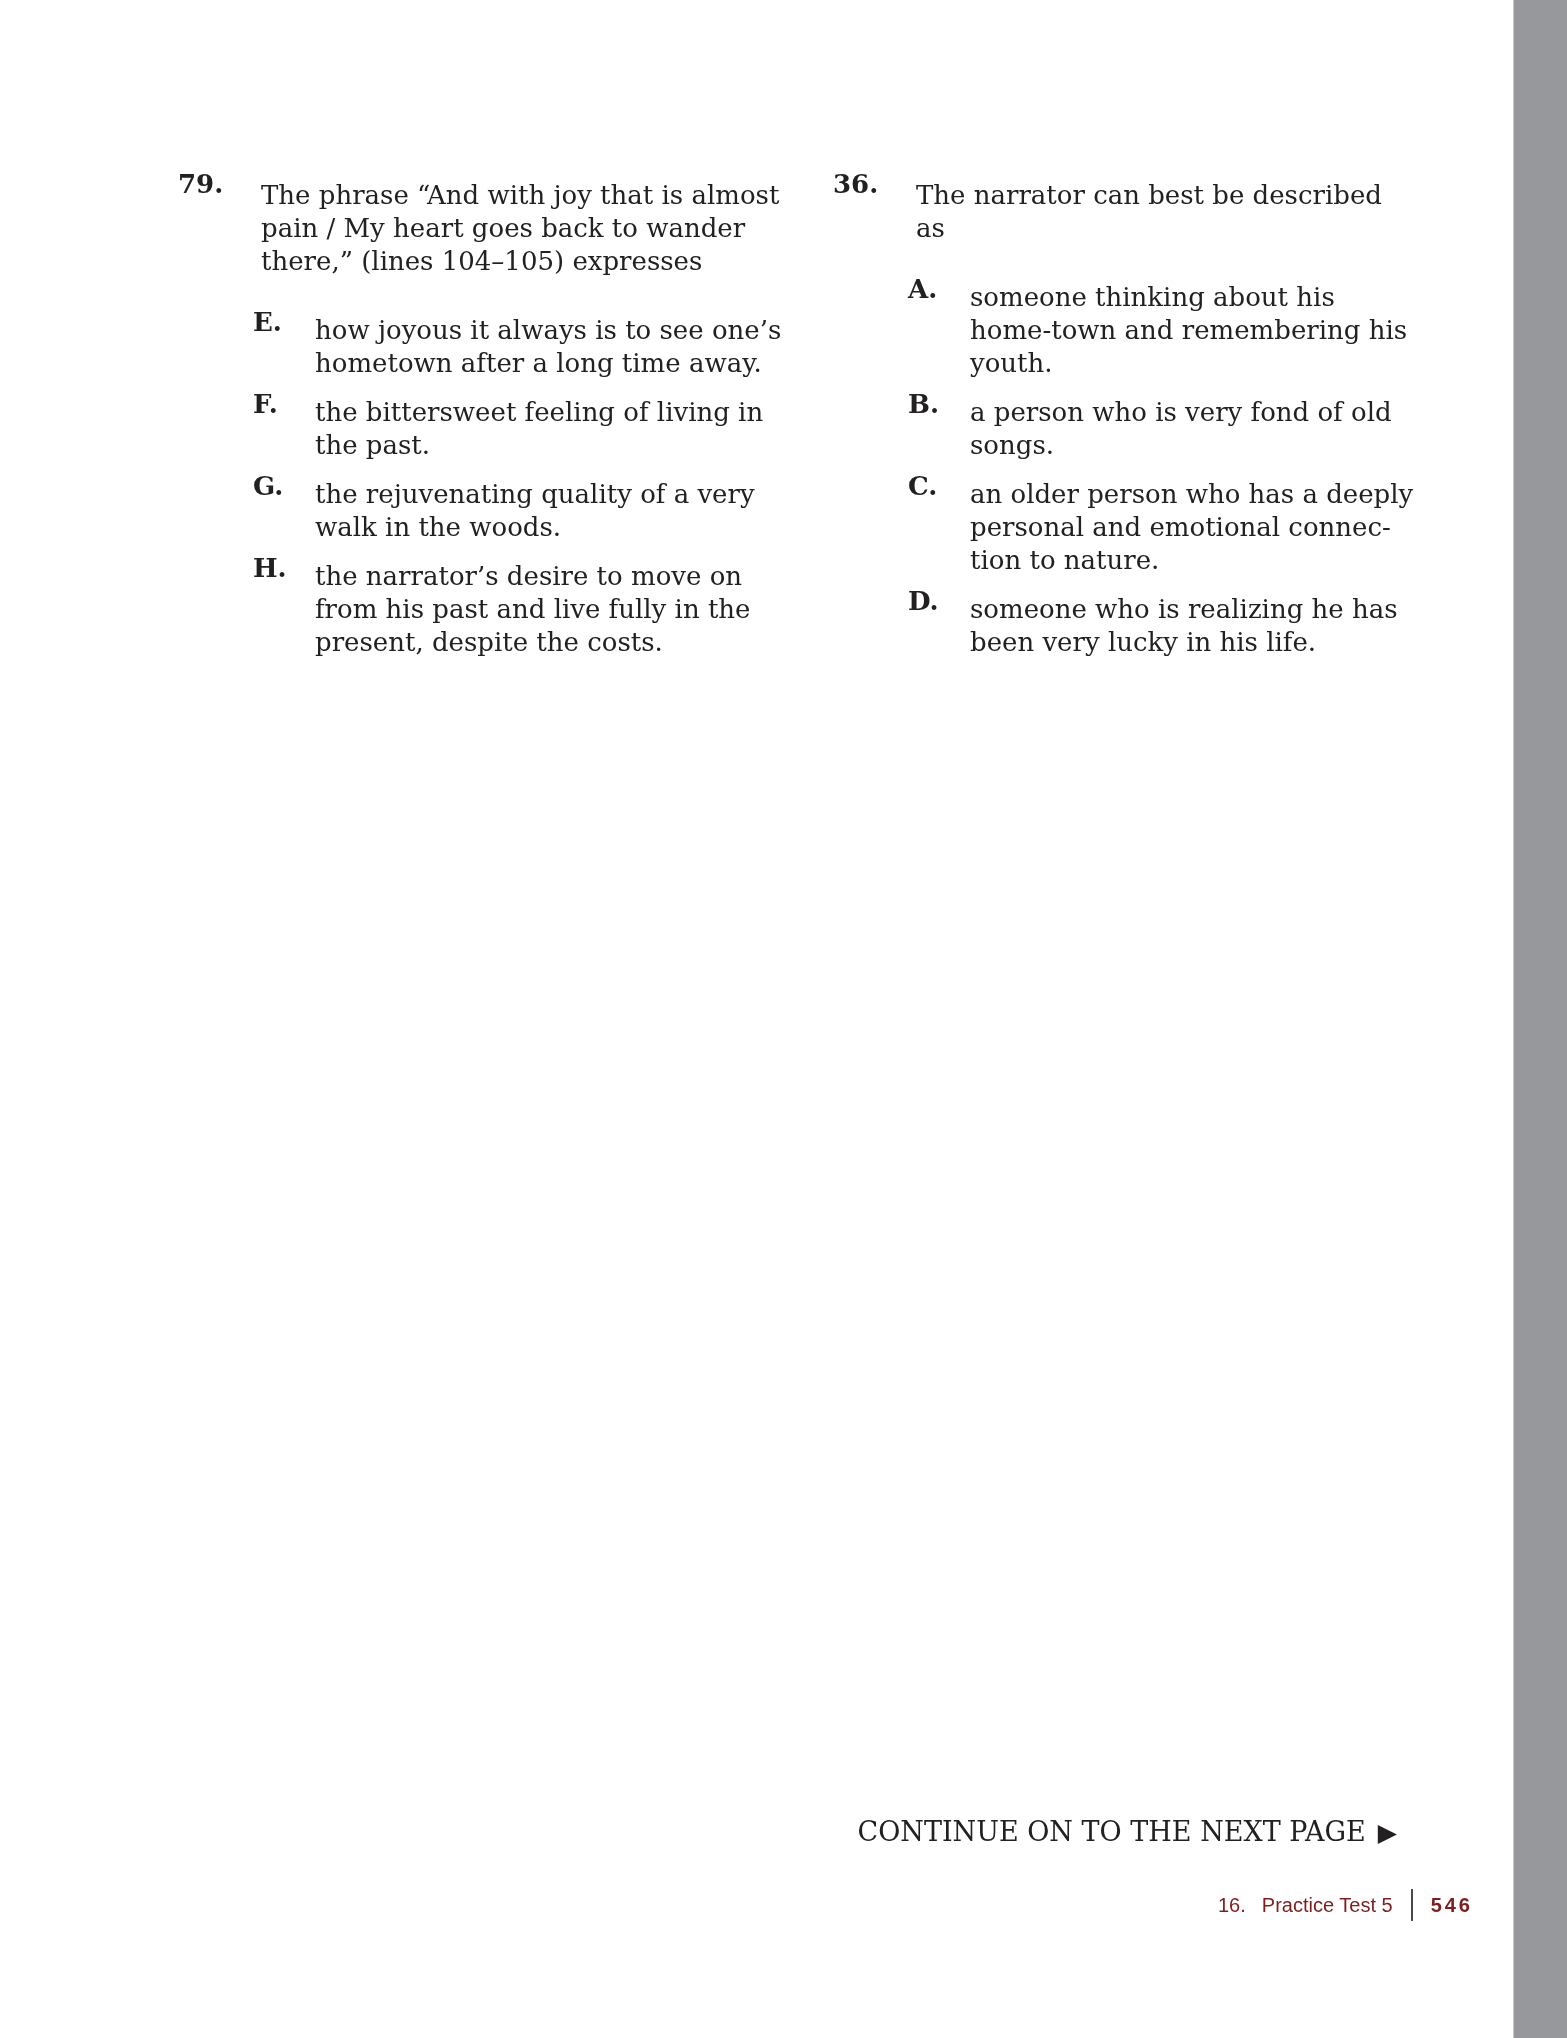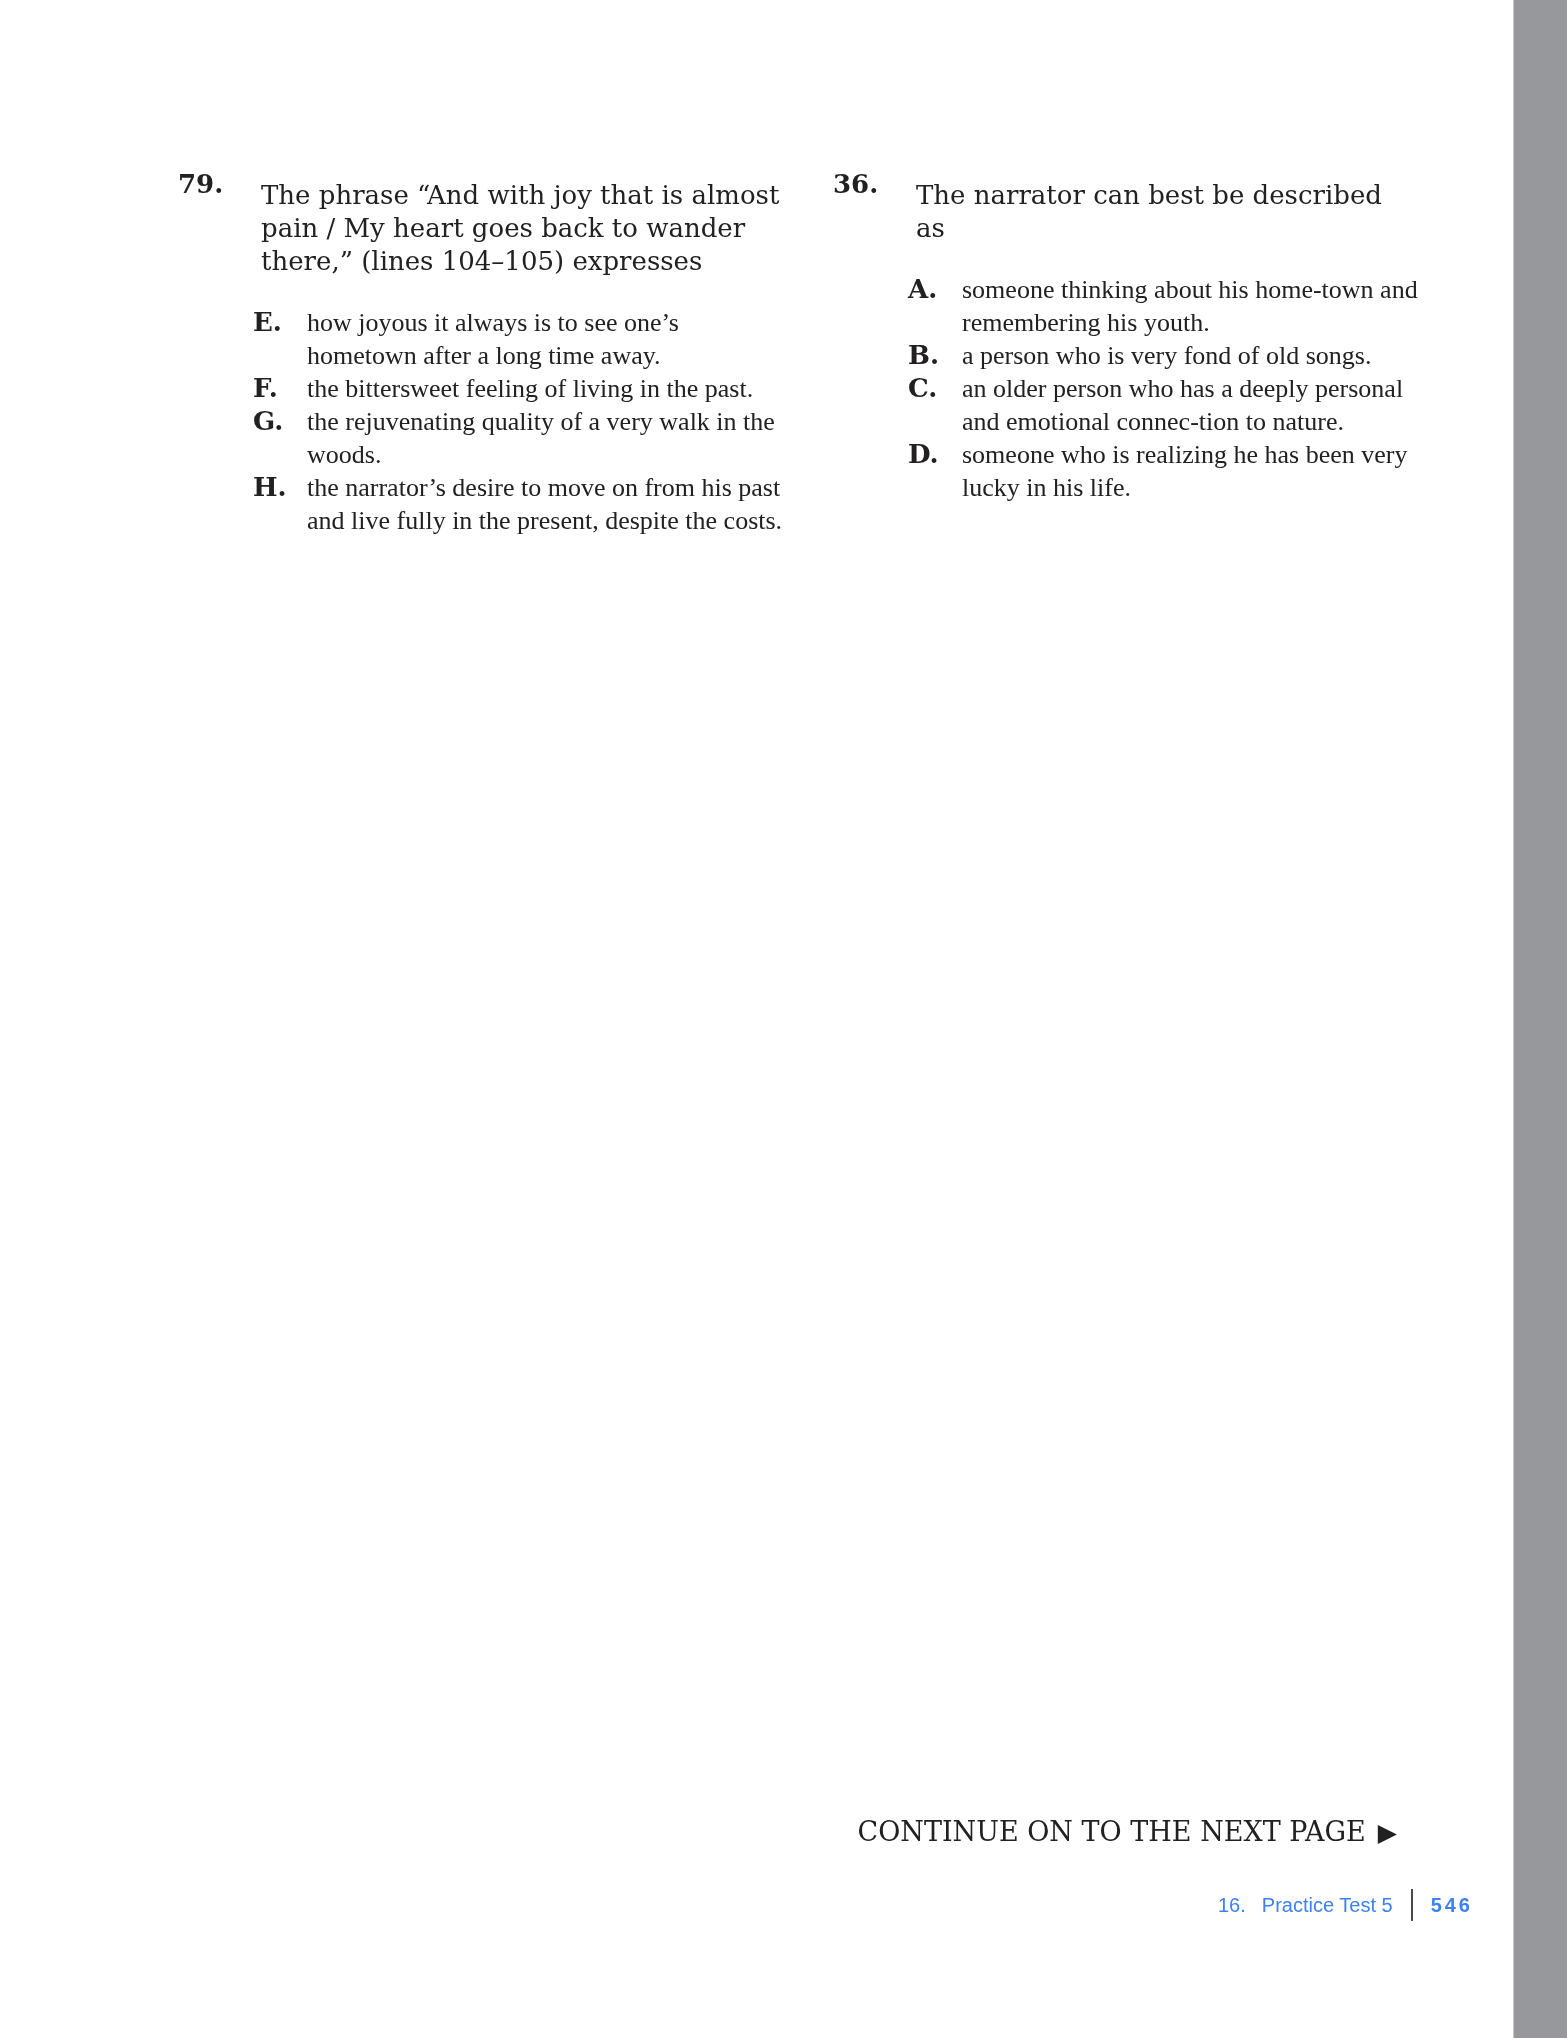--- a/index.html
+++ b/index.html
@@ -55,22 +55,21 @@
   }
   .option {
     display: grid;
     grid-template-columns: 54px 1fr;
     align-items: start;
   }
   .opt-letter {
     font-weight: bold;
   }
   .opt-text {
-    margin: 0;
-    font-family: Liberation Serif, serif;
+    margin: 8px;
   }
 
   
   .continue-line {
     position: absolute;
     top: 1817px;
     right: 170px;
     font-size: 27px;
     line-height: 30px;
     white-space: nowrap;
@@ -82,21 +81,21 @@
 
   
   .page-footer {
     position: absolute;
     top: 1889px;
     right: 94px;
     display: flex;
     align-items: center;
     font-family: "Liberation Sans", sans-serif;
     font-size: 20px;
-    color: #3b82f6;
+    color: #7f1d1d;
     white-space: nowrap;
   }
   .chap-num { margin-right: 16px; }
   .chap-title { margin-right: 18px; }
   .footer-divider {
     width: 2px;
     height: 32px;
     background: #4a4a4c;
     margin-right: 18px;
   }

